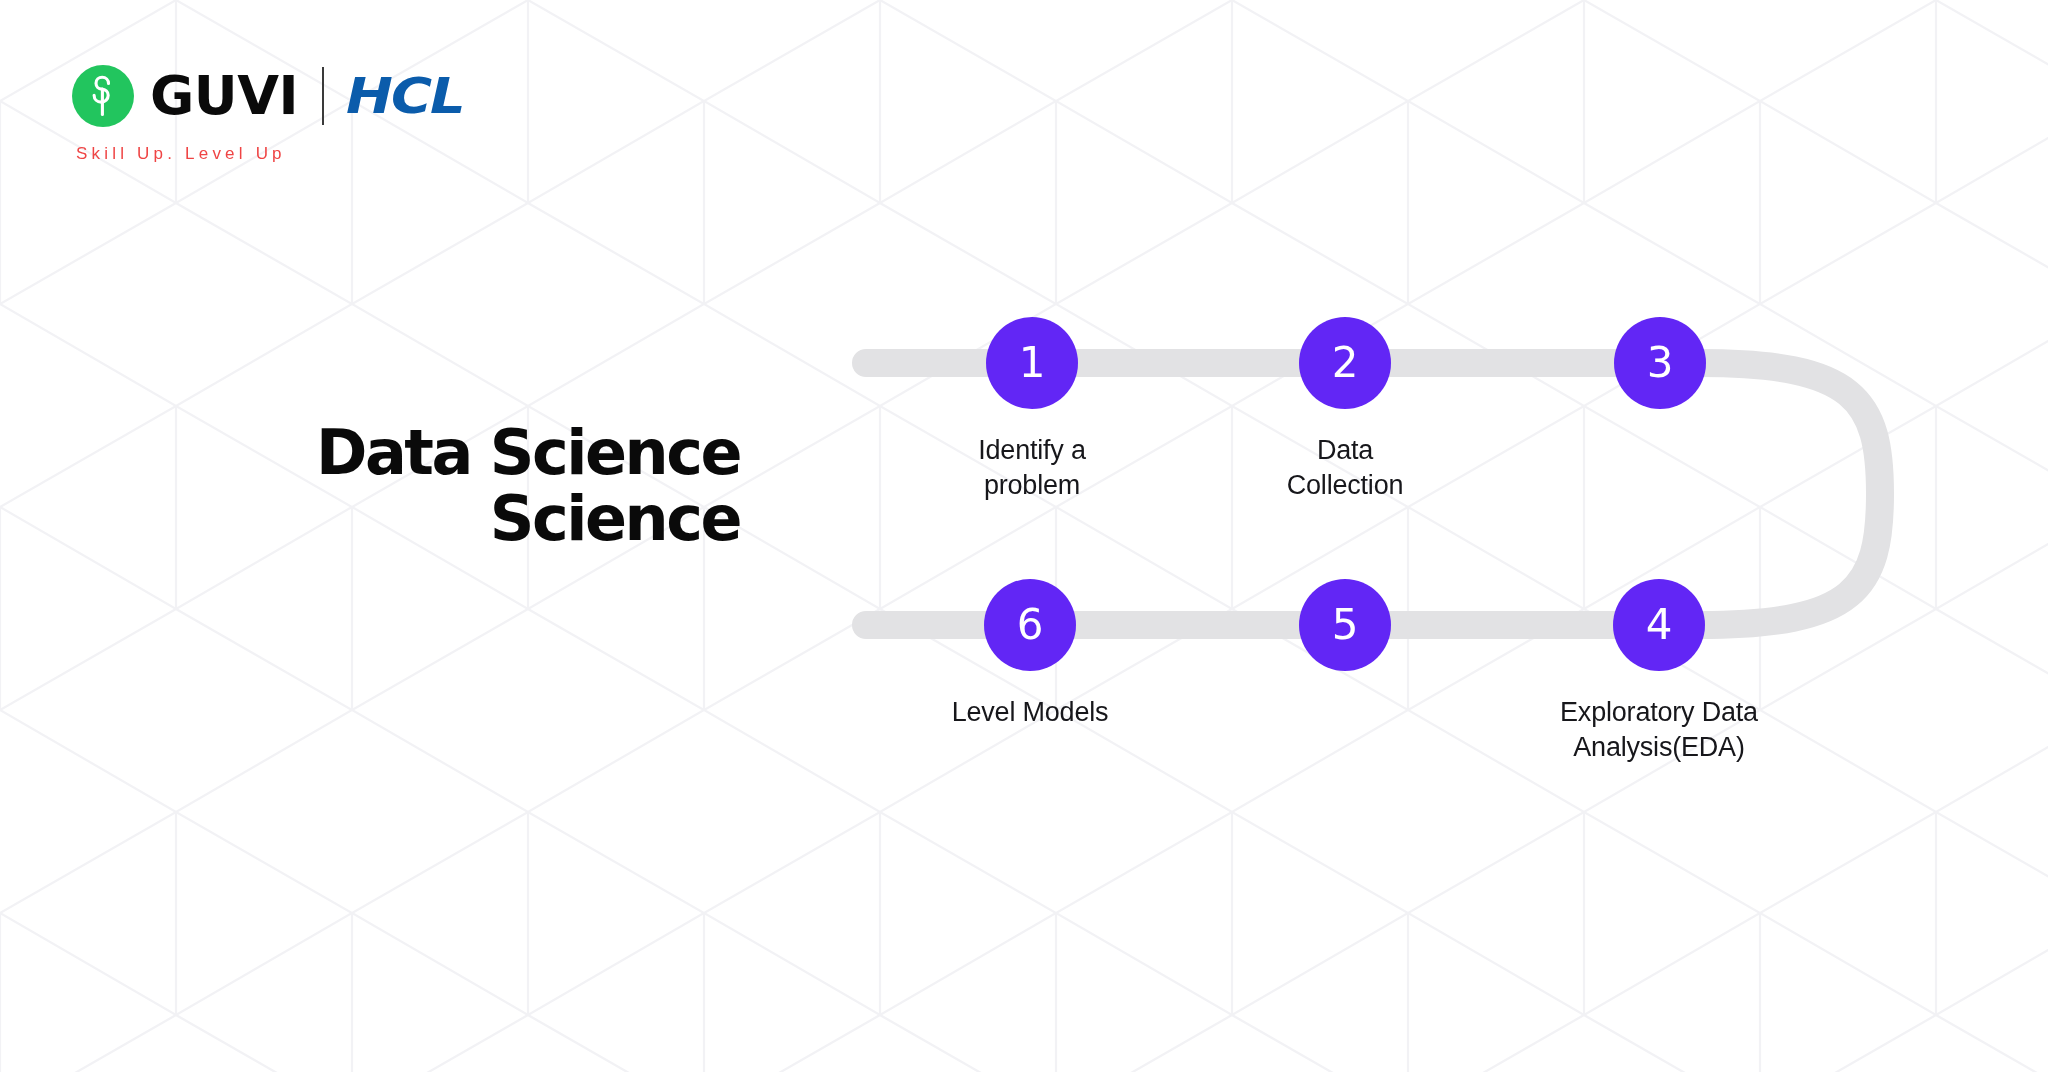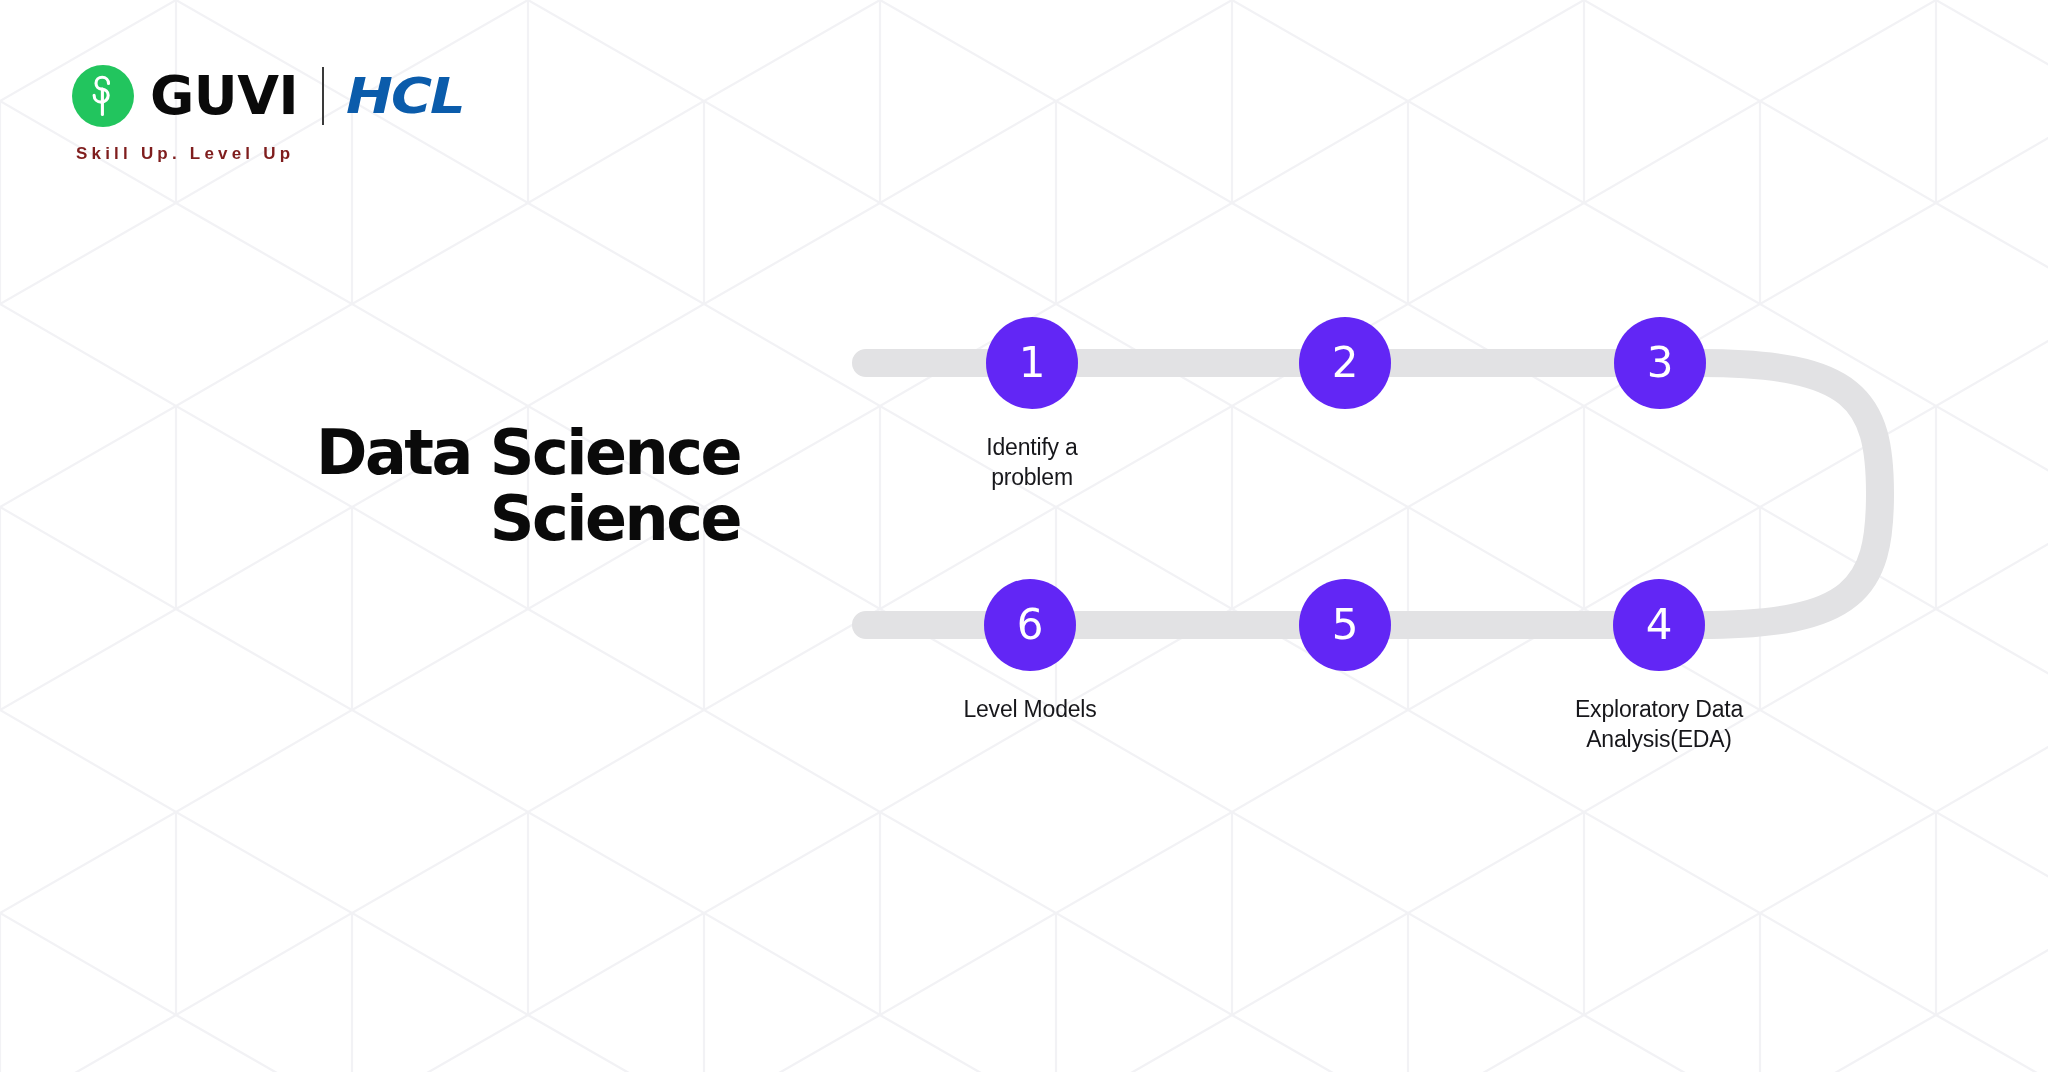--- a/index.html
+++ b/index.html
@@ -67,23 +67,23 @@
     color:#0B5CAB;
     letter-spacing:-2px;
     line-height:1;
     font-family:"DejaVu Sans", sans-serif;
     transform:scaleY(0.88);
   }
   .brand-tagline {
     margin-top:12px;
     margin-left:4px;
     font-size:17px;
-    font-weight:bold;
+    font-weight:normal;
     letter-spacing:4.2px;
-    color:#7f1d1d;
+    color:#ef4444;
     font-family:"Liberation Sans", sans-serif;
   }
 
   
   .headline {
     position:absolute;
     left:100px;
     top:420px;
     width:640px;
     z-index:5;
@@ -126,21 +126,21 @@
     align-items:center;
     justify-content:center;
     color:#ffffff;
     font-size:42px;
     font-weight:400;
     line-height:1;
     font-family:"DejaVu Sans", sans-serif;
   }
   .step-label {
     margin-top:24px;
-    font-size:23px;
+    font-size:27px;
     line-height:1.3;
     color:#17171B;
     font-weight:400;
     letter-spacing:-0.2px;
     white-space:pre-line;
     font-family:"Liberation Sans", sans-serif;
     text-align:center;
   }
 </style>
 </head>
@@ -195,20 +195,22 @@
   <div class="steps-layer">
 
     <div class="step" style="left:1032px; top:317px;">
       <div class="step-node">1</div>
       <div class="step-label">Identify a
 problem</div>
     </div>
 
     <div class="step" style="left:1345px; top:317px;">
       <div class="step-node">2</div>
+      <div class="step-label">Data
+Collection</div>
     </div>
 
     <div class="step" style="left:1660px; top:317px;">
       <div class="step-node">3</div>
     </div>
 
     <div class="step" style="left:1659px; top:579px;">
       <div class="step-node">4</div>
       <div class="step-label">Exploratory Data
 Analysis(EDA)</div>

